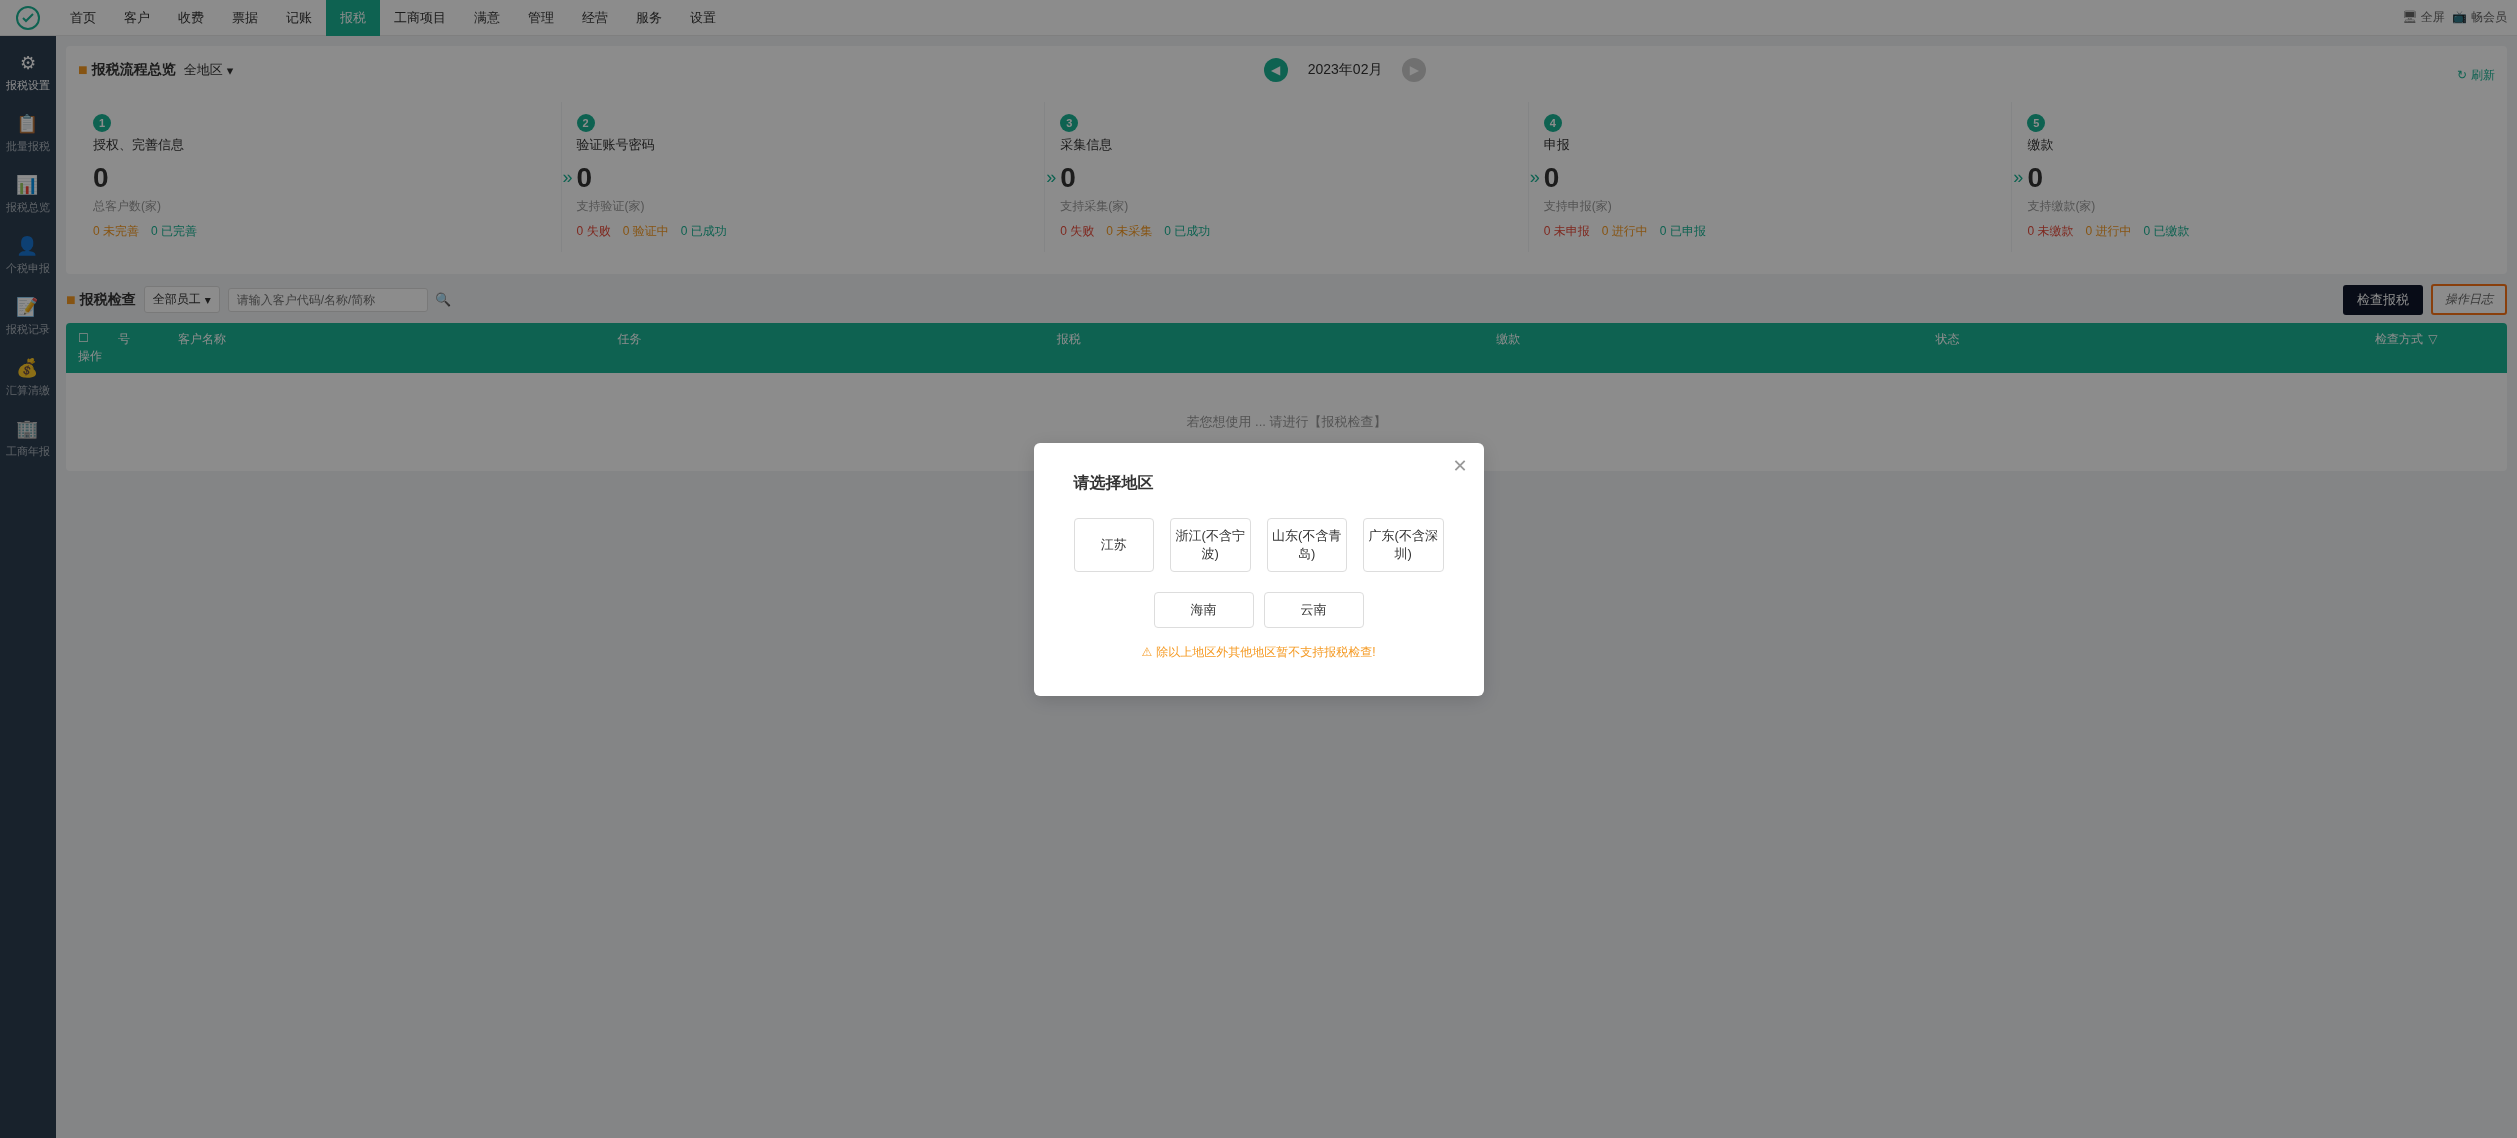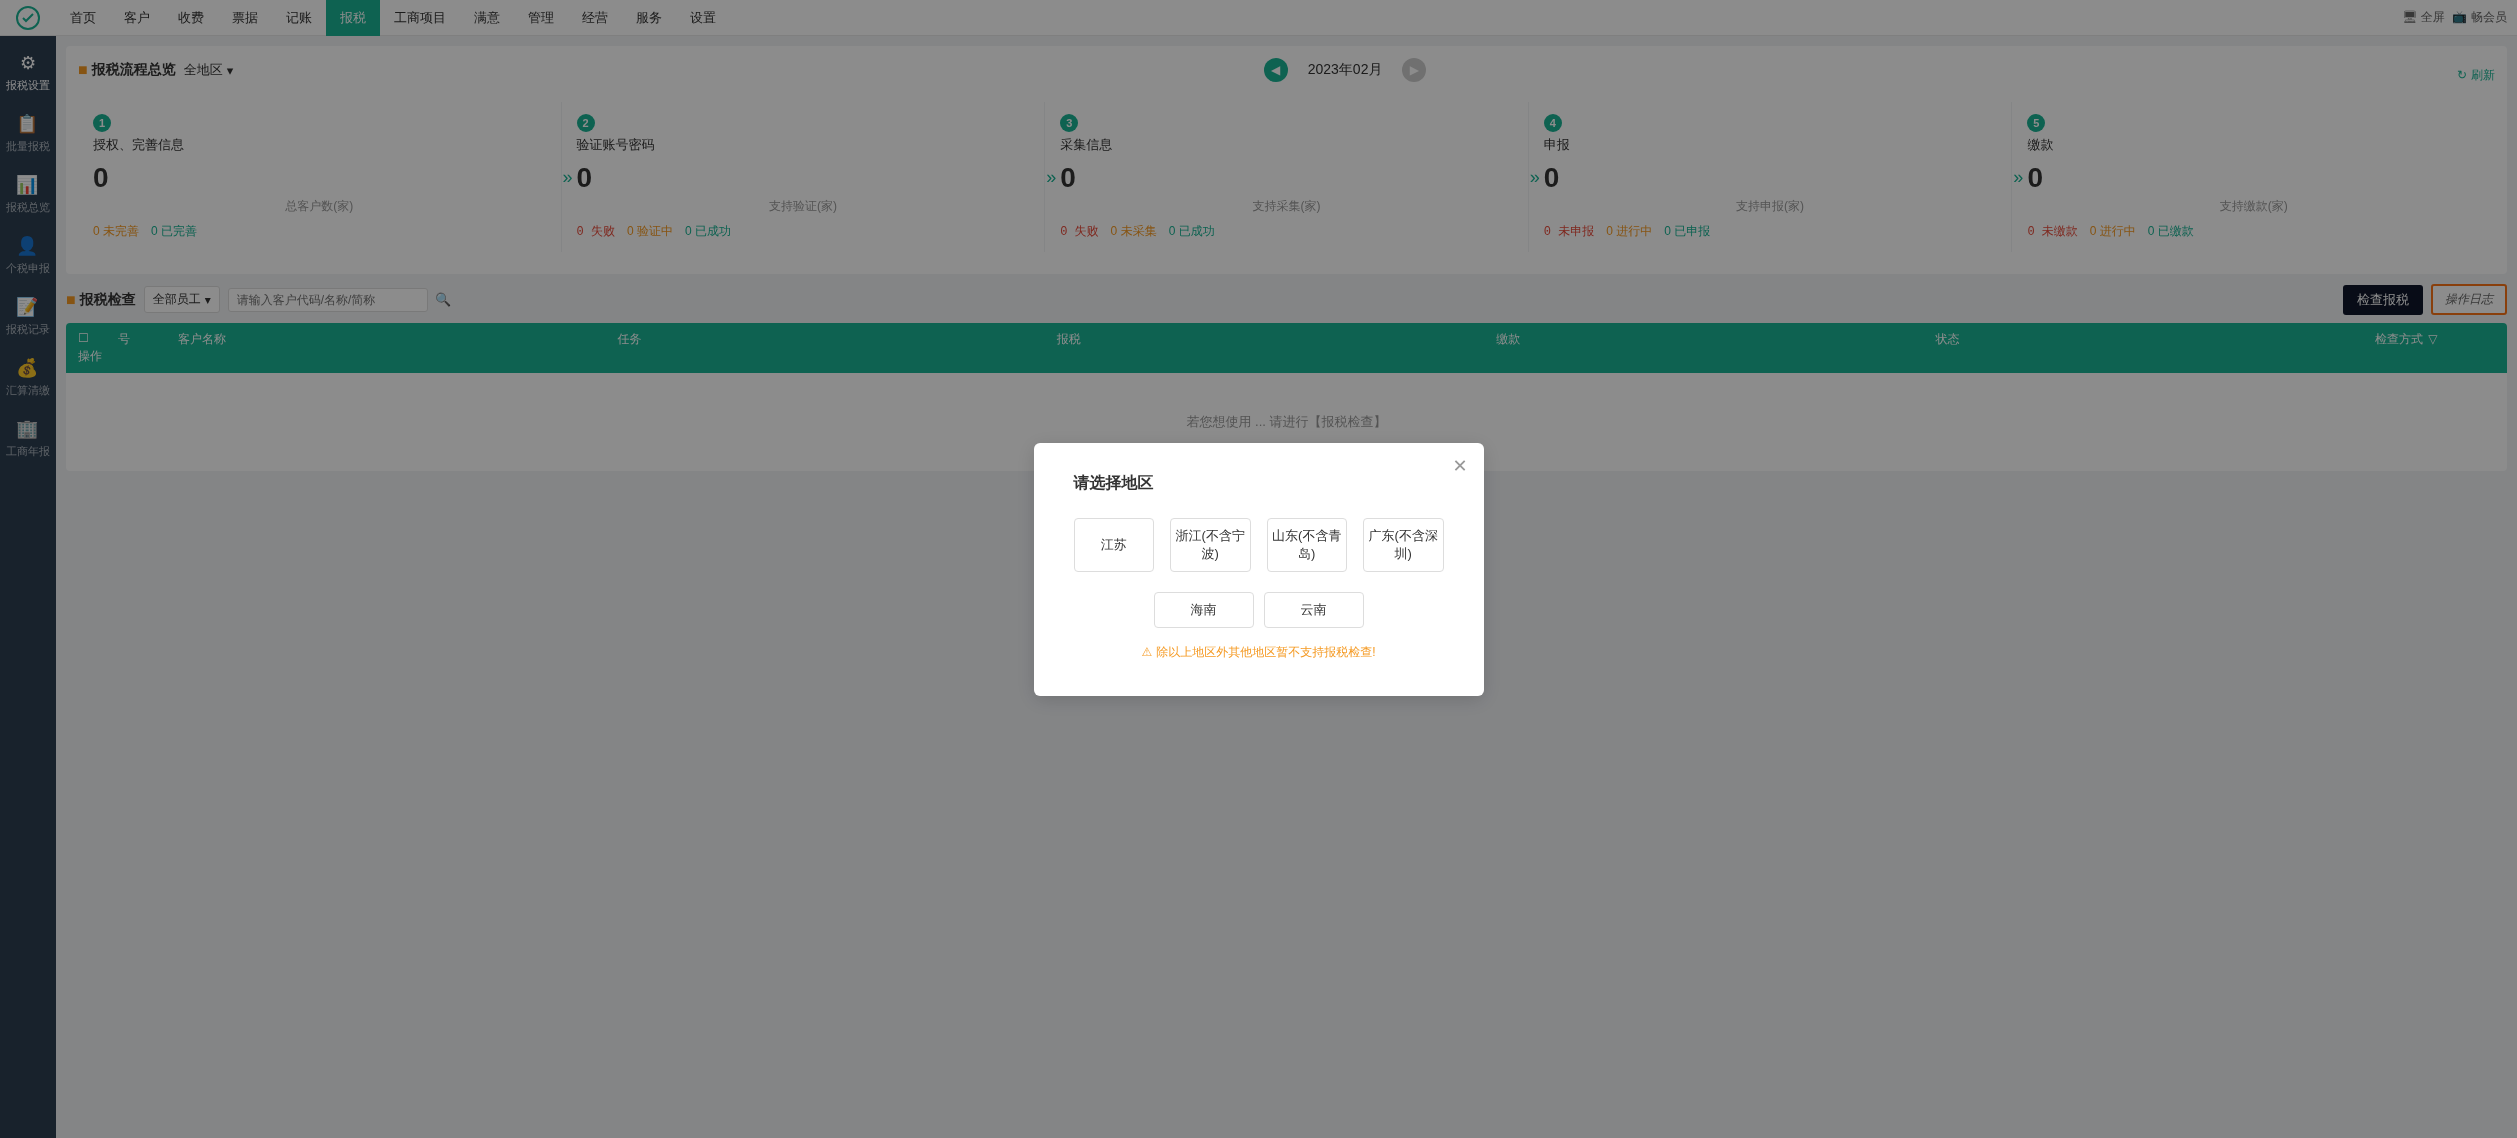--- a/index.html
+++ b/index.html
@@ -168,30 +168,29 @@
     .flow-card-big {
       font-size: 28px;
       font-weight: bold;
       color: #333;
       margin-bottom: 4px;
     }
     .flow-card-sub {
       font-size: 12px;
       color: #999;
       margin-bottom: 8px;
-      text-align: center;
     }
     .flow-card-stats {
       display: flex;
       gap: 12px;
     }
     .flow-stat { font-size: 12px; color: #999; }
     .flow-stat.orange { color: #f59a23; }
     .flow-stat.green { color: #1ab394; }
-    .flow-stat.red { color: #e74c3c; font-family: Liberation Mono, monospace; }
+    .flow-stat.red { color: #e74c3c; }
     .flow-arrow {
       position: absolute;
       right: -12px;
       top: 50%;
       transform: translateY(-50%);
       color: #1ab394;
       font-size: 18px;
       z-index: 1;
     }
 

